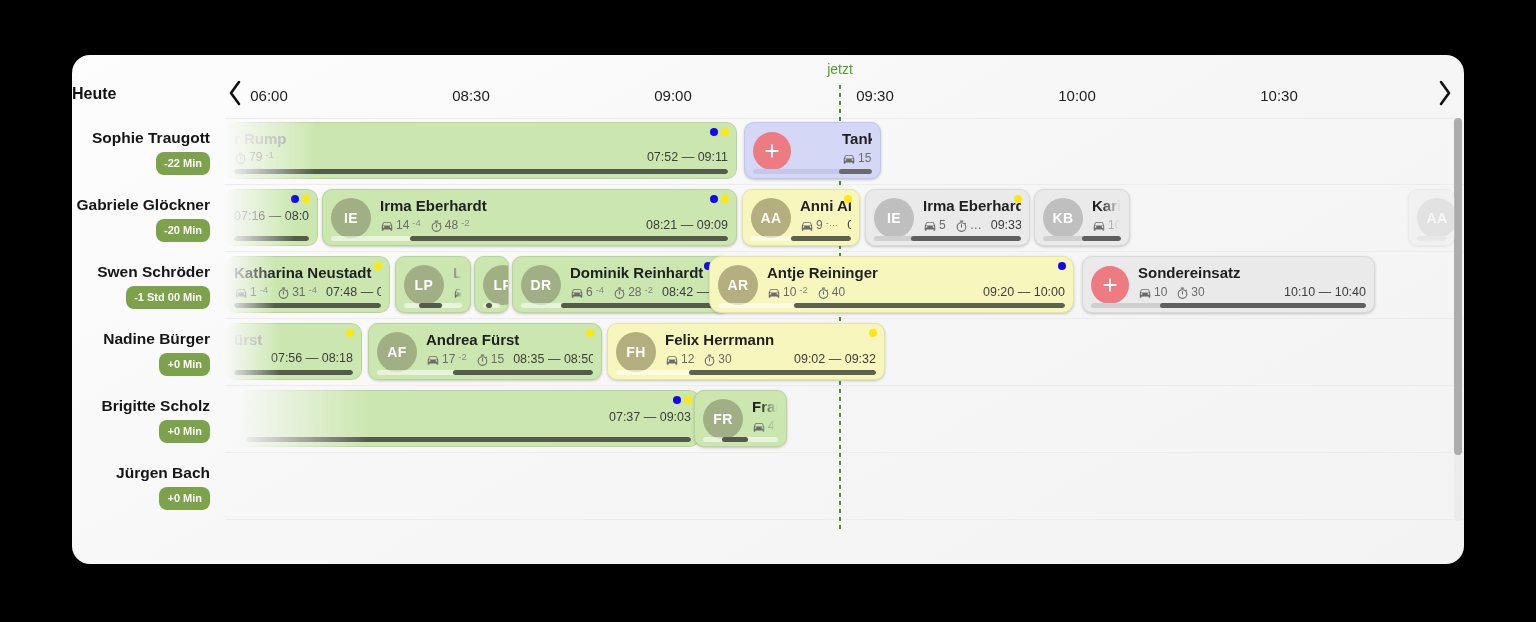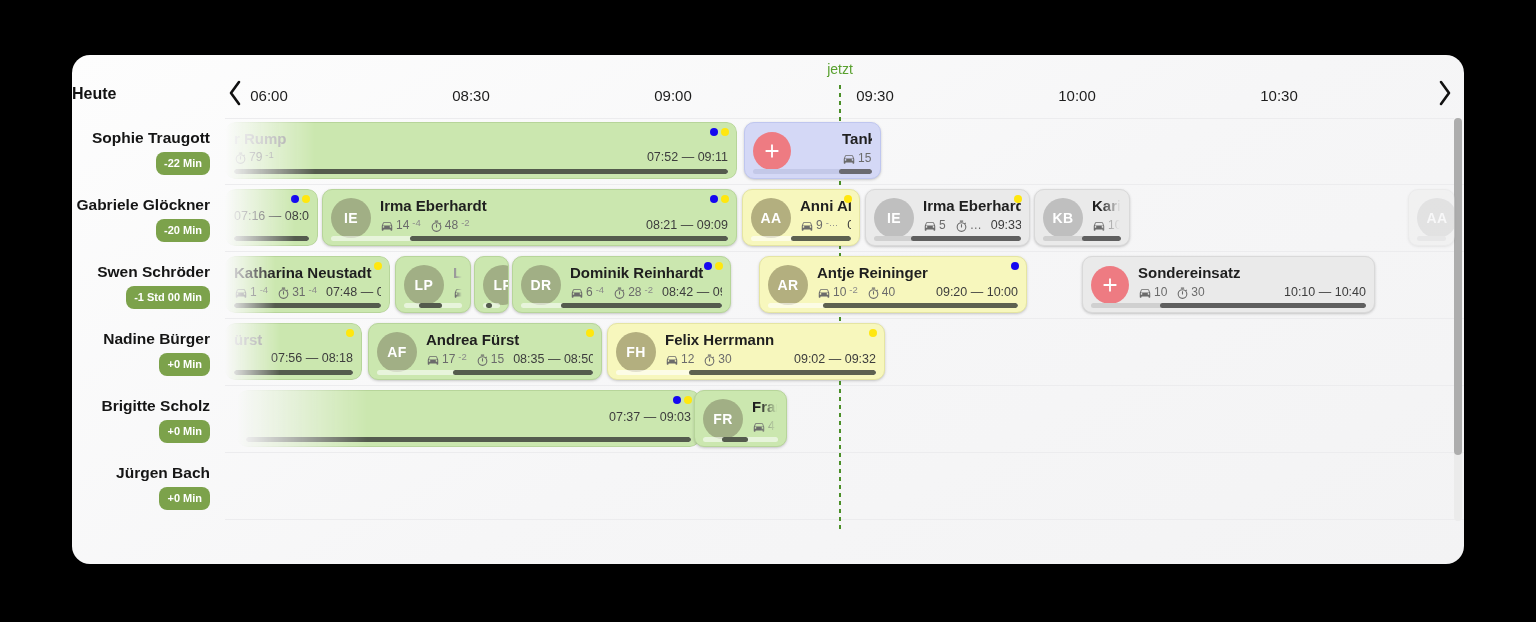--- a/index.html
+++ b/index.html
@@ -368,21 +368,21 @@
                     <span>28</span>
                     <sup>-2</sup>
                   </span>
                   <span class="b-time">08:42 — 09:10</span>
                 </div>
               </div>
               <div class="bar">
                 <div class="bar-fill" style="left: 20%; width: 80%;"></div>
               </div>
             </div>
-            <div class="block yellow" style="left: 534px; width: 268px;">
+            <div class="block yellow" style="left: 484px; width: 365px; border-radius: 12px;">
               <div class="dots">
                 <span class="dot blue"></span>
               </div>
               <div class="avatar">AR</div>
               <div class="content">
                 <div class="b-title">Antje Reininger</div>
                 <div class="statline">
                   <span class="stat">
                     <span><svg viewBox="0 0 24 24" width="14" height="14" fill="currentColor">
                         <path d="M18.9 6.5c-.2-.6-.8-1-1.4-1H6.5c-.6 0-1.2.4-1.4 1L3 12v7c0 .6.4 1 1 1h1c.6 0 1-.4 1-1v-1h12v1c0 .6.4 1 1 1h1c.6 0 1-.4 1-1v-7l-2.1-5.5zM6.5 7h11l1.5 4h-14l1.5-4zM6 15c-.8 0-1.5-.7-1.5-1.5S5.2 12 6 12s1.5.7 1.5 1.5S6.8 15 6 15zm12 0c-.8 0-1.5-.7-1.5-1.5s.7-1.5 1.5-1.5 1.5.7 1.5 1.5-.7 1.5-1.5 1.5z"></path>

